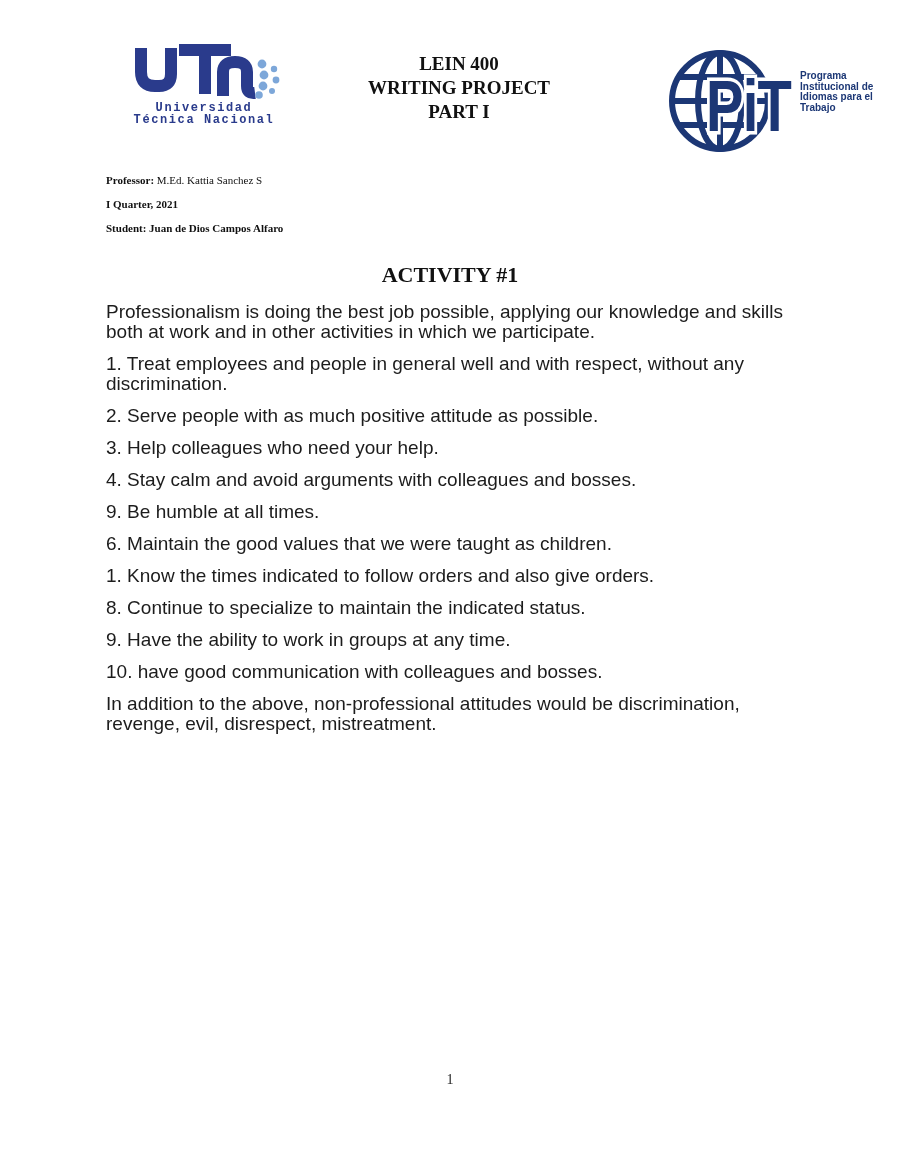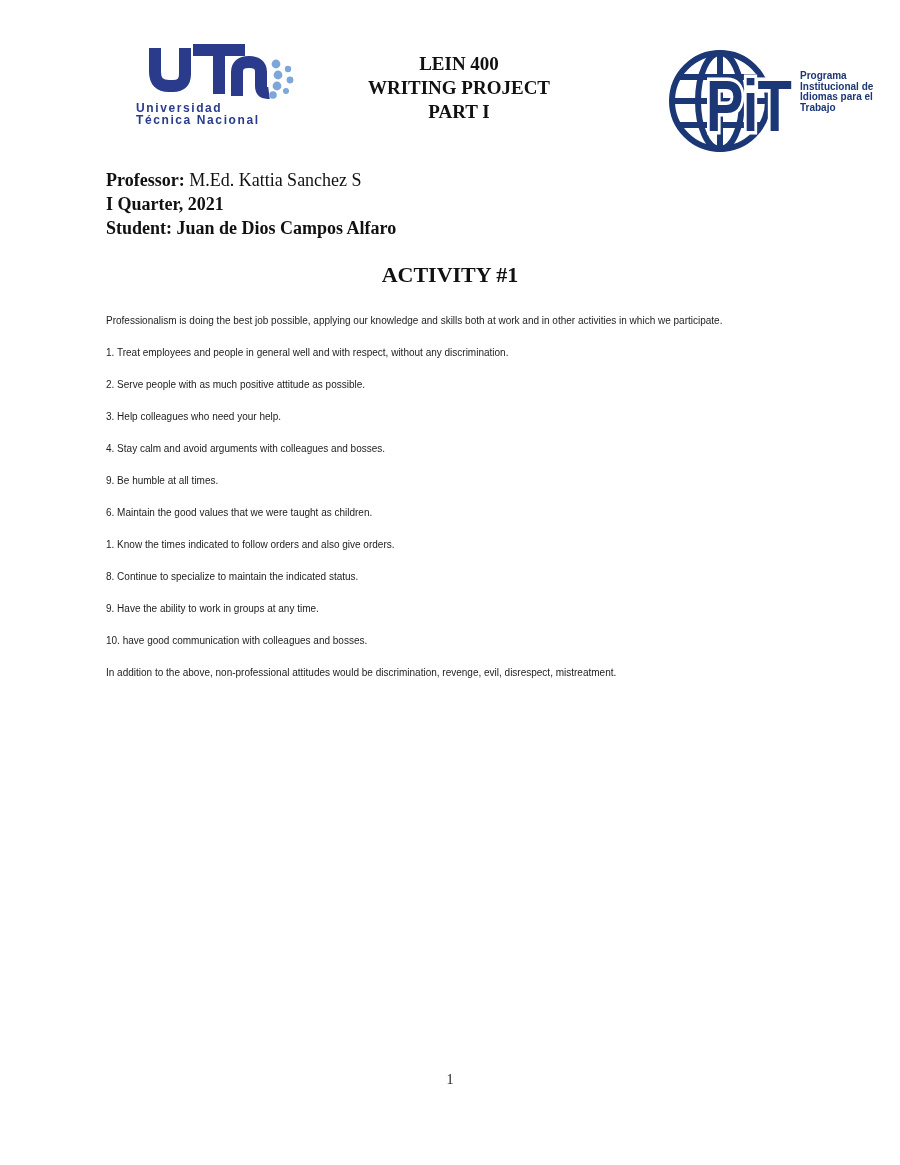--- a/index.html
+++ b/index.html
@@ -9,21 +9,21 @@
     height: 1165px;
     background: #ffffff;
     font-family: "Liberation Sans", sans-serif;
     color: #1c1c1c;
     overflow: hidden;
   }
 
   
   .doc-header { position: absolute; top: 0; left: 0; width: 900px; height: 165px; }
 
-  .utn-logo { position: absolute; left: 136px; top: 42px; width: 164px; text-align: left; }
+  .utn-logo { position: absolute; left: 122px; top: 42px; width: 164px; text-align: center; font-family: Liberation Mono, monospace; }
   .utn-logo svg { display: block; margin: 0 auto; }
   .utn-logo-text {
     margin-top: 2px;
     font-size: 12px;
     font-weight: bold;
     letter-spacing: 1.6px;
     line-height: 12px;
     color: #2a3b8c;
     white-space: nowrap;
   }
@@ -44,39 +44,39 @@
     font-size: 10px; font-weight: bold;
     line-height: 10.5px;
     color: #1c3775;
     white-space: nowrap;
   }
 
   
   .info-block {
     position: absolute; left: 106px; top: 168px;
     font-family: "Liberation Serif", serif;
-    font-size: 18px; line-height: 24px;
+    font-size: 11px; line-height: 24px;
     color: #111111;
   }
   .info-block p { margin: 0; }
   .bold { font-weight: bold; }
 
   
   .activity-title {
     position: absolute; left: 0; top: 262px; width: 900px; margin: 0;
     text-align: center;
     font-family: "Liberation Serif", serif;
     font-size: 22px; font-weight: bold;
     color: #111111;
   }
 
   
   .body-text {
-    position: absolute; left: 106px; top: 311px; width: 682px;
-    font-size: 10px; line-height: 20px;
+    position: absolute; left: 106px; top: 302px; width: 682px;
+    font-size: 19px; line-height: 20px;
     color: #1c1c1c;
   }
   .body-text p { margin: 0 0 12px 0; }
 
   
   .page-number {
     position: absolute; left: 0; top: 1072px; width: 900px;
     text-align: center;
     font-family: "Liberation Serif", serif;
     font-size: 14px;

